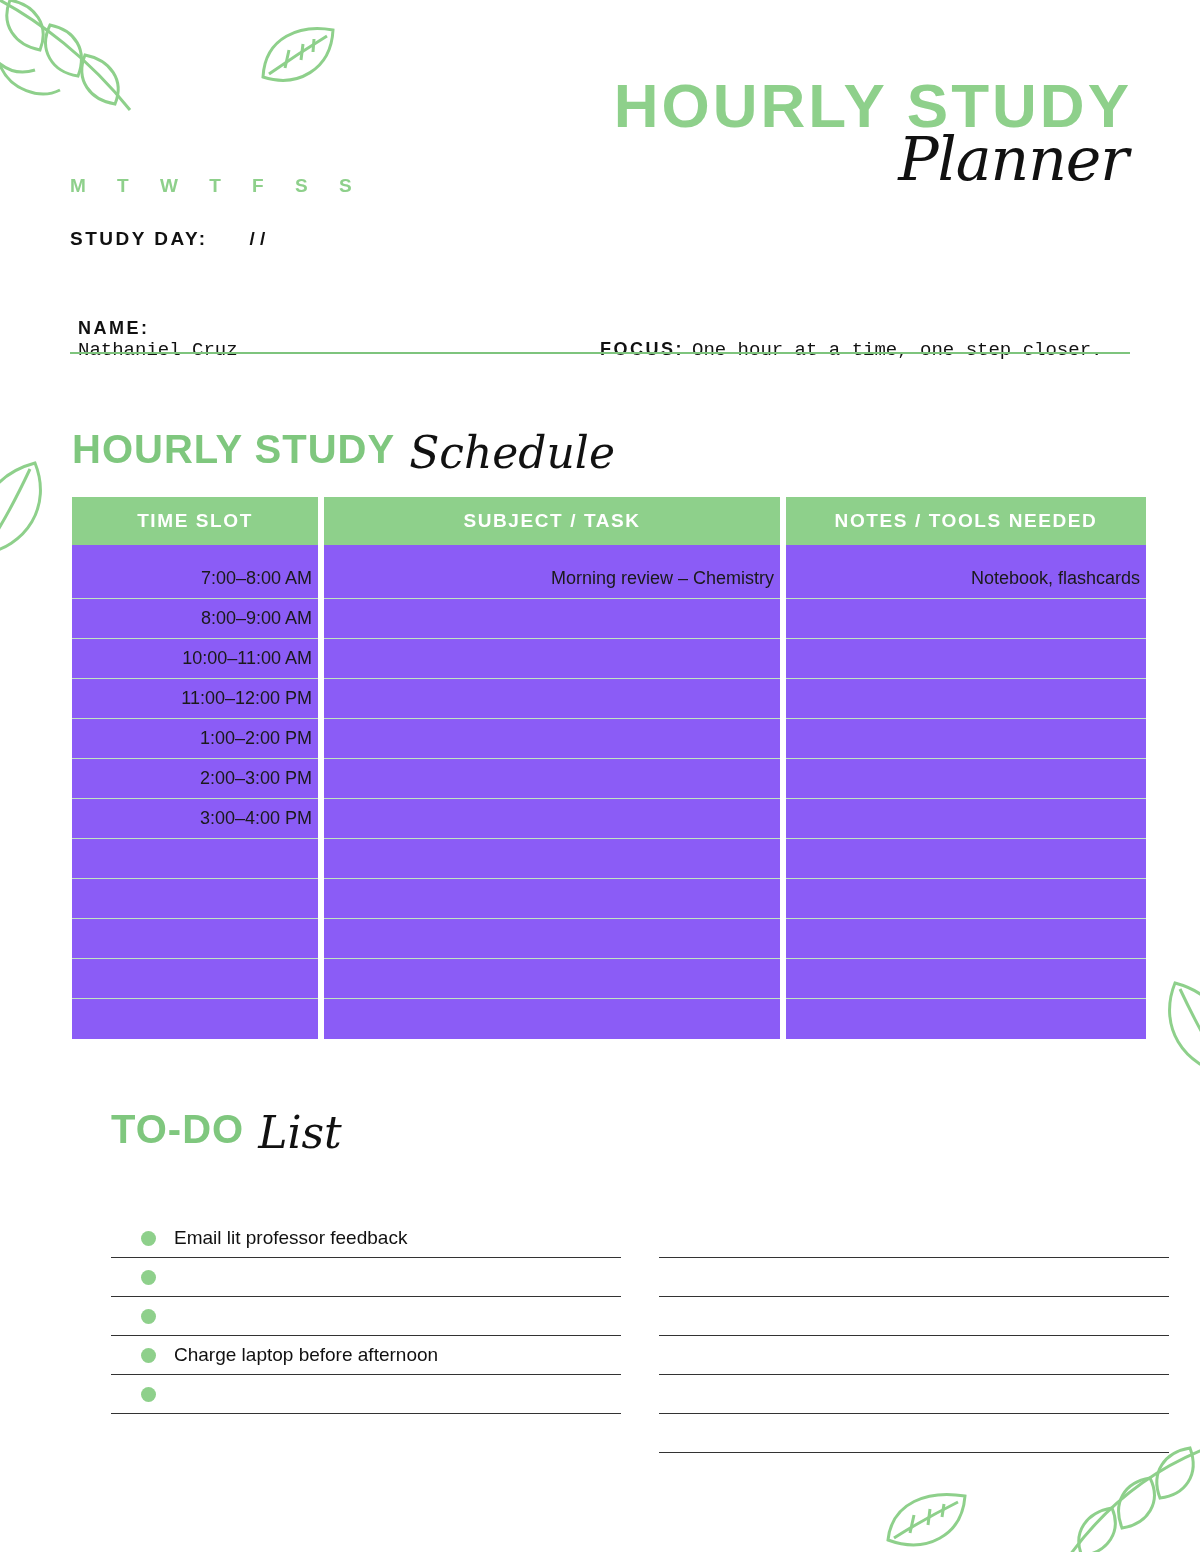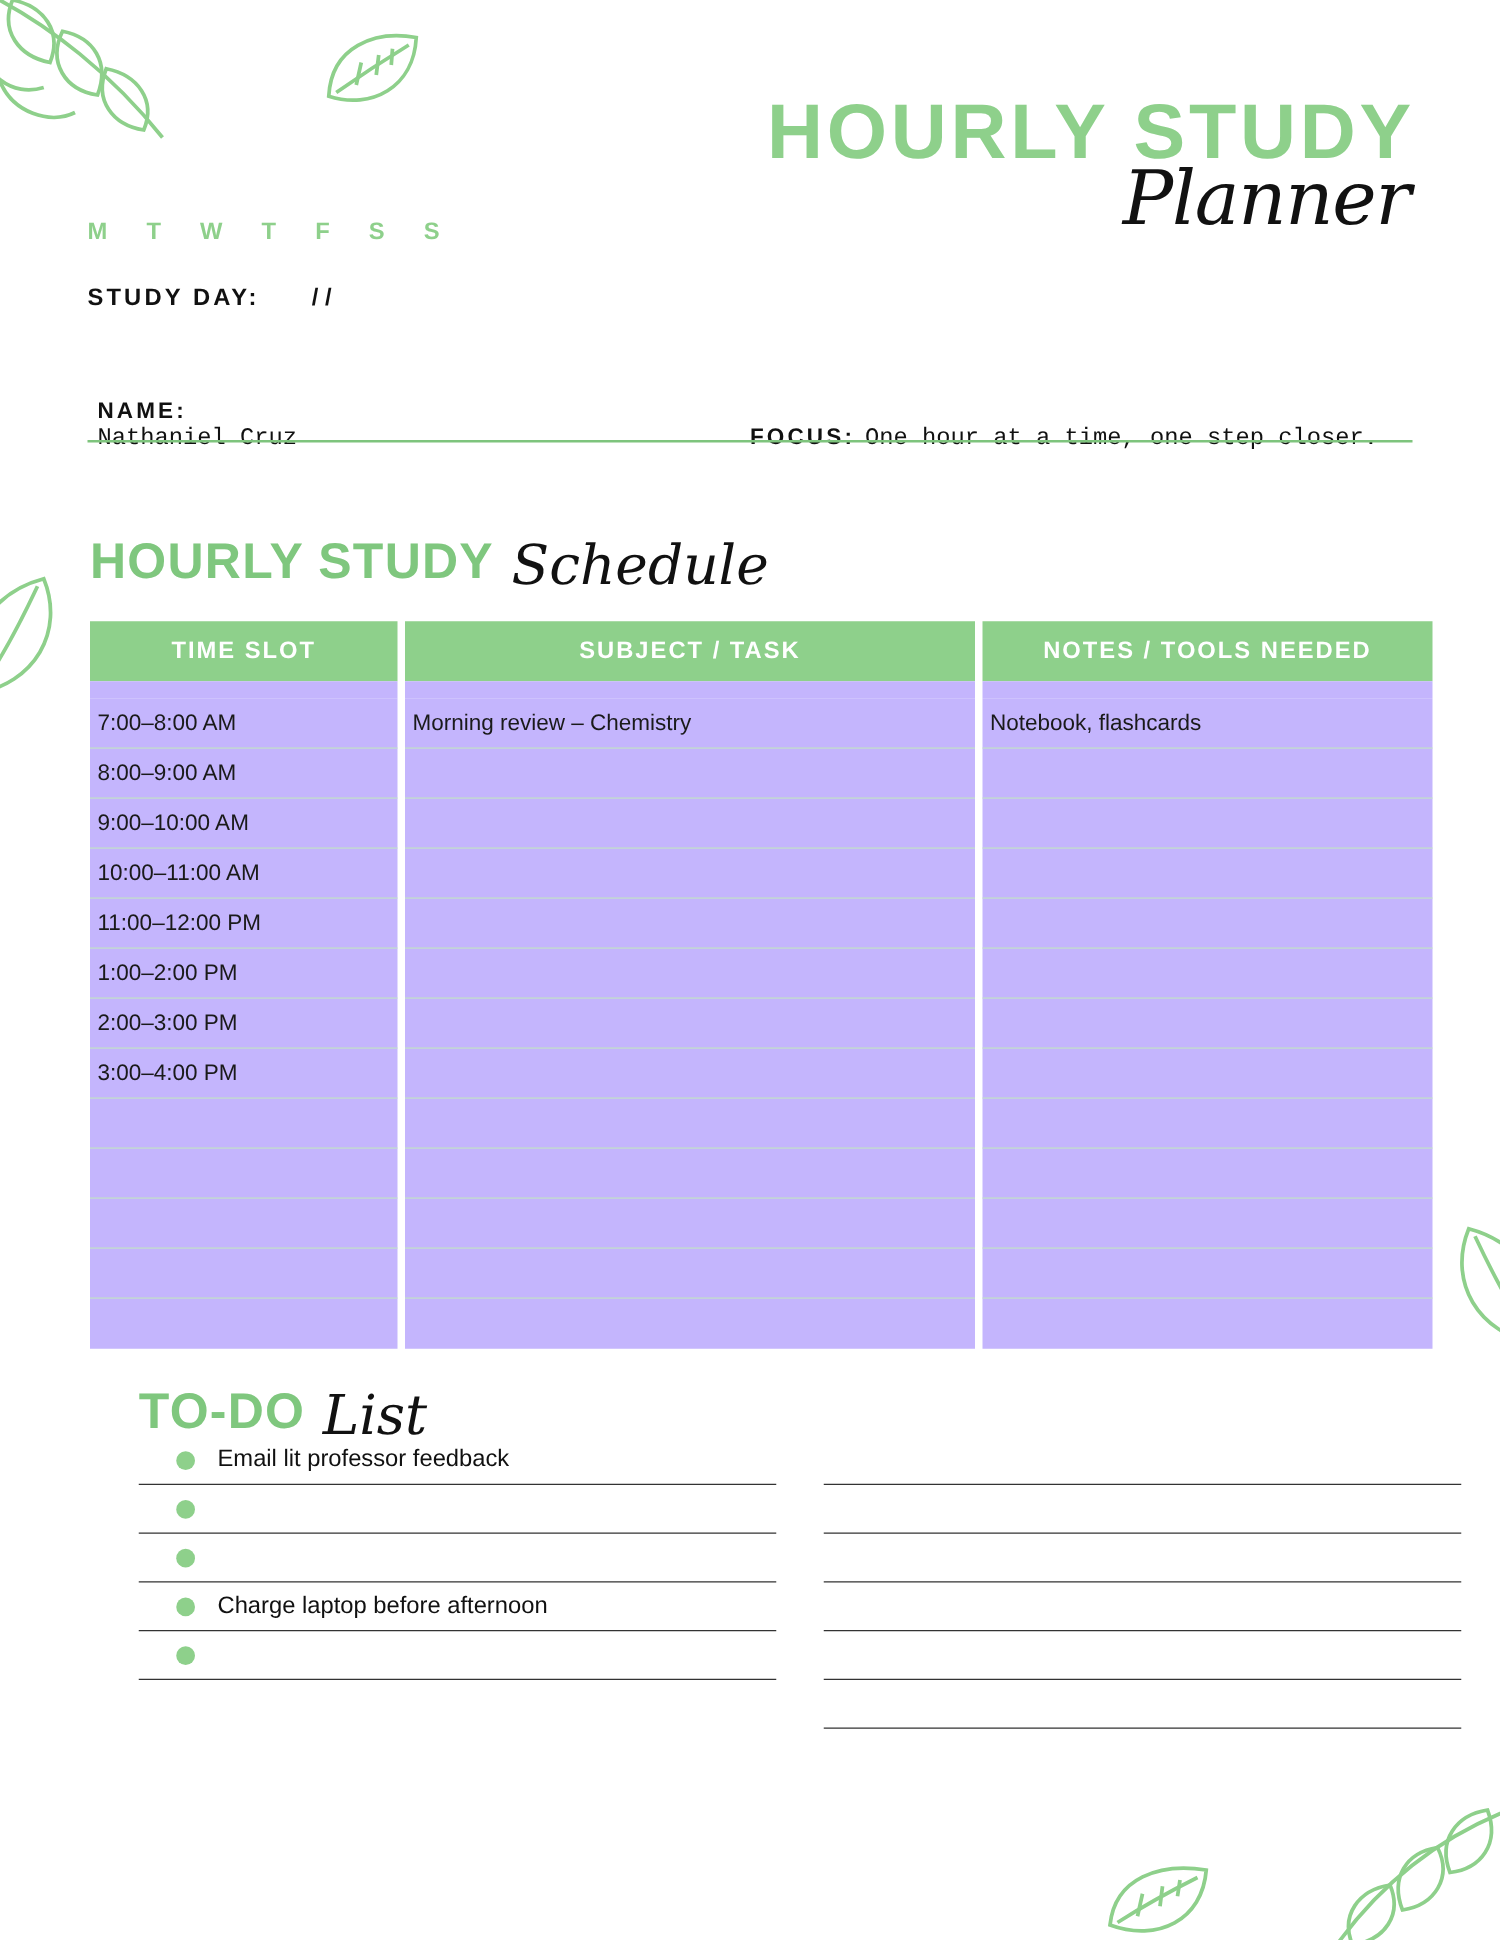--- a/index.html
+++ b/index.html
@@ -149,38 +149,39 @@
   table.schedule th {
     background: #8ed08b;
     color: #ffffff;
     font-size: 19px;
     font-weight: bold;
     letter-spacing: 1.6px;
     padding: 13px 0;
     text-align: center;
   }
   table.schedule td {
-    background: #c4b5fd;
+    background: #8b5cf6;
     height: 40px;
     font-size: 18px;
     color: #1a1a1a;
-    text-align: left;
+    text-align: right;
     border-bottom: 1px solid #bfe6bf;
     padding: 0 6px;
   }
   table.schedule tr:last-child td { border-bottom: none; }
   table.schedule td.spacer-top { height: 14px; border-bottom: none; }
   col.c-time { width: 246px; }
   col.c-task { width: 456px; }
   col.c-notes { width: 360px; }
 
   
   .todo-wrap { position: absolute; top: 1105px; left: 0; width: 1200px; padding-left: 39px; }
   .todo-cols {
     display: flex;
+    margin-top: 70px;
     margin-left: 72px;
     width: 1058px;
     gap: 38px;
   }
   .todo-col { flex: 1; }
   .todo-item {
     display: flex;
     align-items: center;
     height: 39px;
     border-bottom: 1.5px solid #333;
@@ -328,25 +329,20 @@
           <td>7:00–8:00 AM</td>
           <td>Morning review – Chemistry</td>
           <td>Notebook, flashcards</td>
         </tr>
         <tr>
           <td>8:00–9:00 AM</td>
           <td></td>
           <td></td>
         </tr>
         <tr>
-          <td>9:00–10:00 AM</td>
-          <td></td>
-          <td></td>
-        </tr>
-        <tr>
           <td>10:00–11:00 AM</td>
           <td></td>
           <td></td>
         </tr>
         <tr>
           <td>11:00–12:00 PM</td>
           <td></td>
           <td></td>
         </tr>
         <tr>

